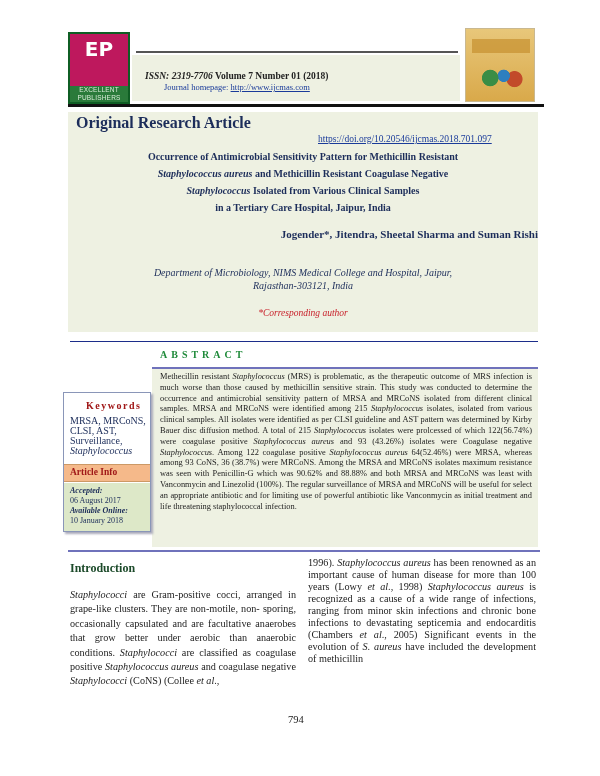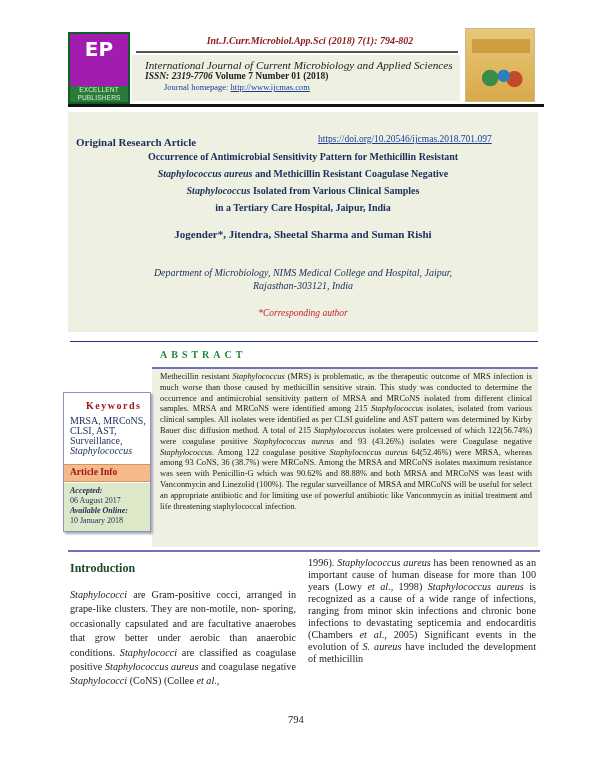--- a/index.html
+++ b/index.html
@@ -5,21 +5,21 @@
   * { box-sizing: border-box; margin: 0; padding: 0; }
   html, body { width: 600px; height: 776px; background: #ffffff; overflow: hidden; }
   body { font-family: "Liberation Serif", serif; color: #222; position: relative; }
 
   .page { position: absolute; left: 0; top: 0; width: 600px; height: 776px; }
 
   
   .header-cite { position: absolute; left: 200px; top: 35px; width: 220px; text-align: center;
     font-size: 10px; font-style: italic; font-weight: bold; color: #8b1a1a; }
   .header-rule { position: absolute; left: 136px; top: 51px; width: 322px; height: 2px; background: #555; }
-  .logo { position: absolute; left: 68px; top: 32px; width: 62px; height: 72px; background: #a21caf;
+  .logo { position: absolute; left: 68px; top: 32px; width: 62px; height: 72px; background: #be185d;
     border: 2px solid #0f5e24; }
   .logo .ep { position: absolute; left: 14px; top: 4px; width: 30px; color: #fff; font-family: "DejaVu Sans", sans-serif;
     font-weight: bold; font-size: 20px; line-height: 22px; text-align: center; }
   .logo .pub { position: absolute; left: 0; bottom: 0; width: 100%; background: #2a7a3a; color: #d8ecd8;
     font-size: 6.5px; line-height: 8px; text-align: center; font-family: "Liberation Sans", sans-serif; letter-spacing: 0.2px; }
   .journal-box { position: absolute; left: 132px; top: 55px; width: 328px; height: 46px; background: #eef1e2; }
   .journal-name { position: absolute; left: 145px; top: 59px; font-size: 11.2px; font-style: italic; color: #222; }
   .journal-issn { position: absolute; left: 145px; top: 71px; font-size: 9.5px; font-weight: bold; color: #222; }
   .journal-issn i { font-style: italic; }
   .journal-home { position: absolute; left: 145px; top: 82px; font-size: 8.5px; color: #1a3b9a; margin-left: 19px; }
@@ -28,26 +28,26 @@
     background: linear-gradient(#e8c77a, #d9a94a); border: 1px solid #c9b890; }
   .cover .ct { position: absolute; left: 6px; top: 10px; width: 58px; height: 14px; background: #c6902f; opacity: 0.7; }
   .cover .helix { position: absolute; left: 8px; top: 38px; width: 54px; height: 22px; border-radius: 11px;
     background: radial-gradient(circle at 30% 50%, #3a8d45 20%, transparent 22%),
                 radial-gradient(circle at 55% 40%, #2e7fbf 18%, transparent 20%),
                 radial-gradient(circle at 75% 55%, #c24a2a 18%, transparent 20%); }
   .header-bottom-rule { position: absolute; left: 68px; top: 104px; width: 476px; height: 3px; background: #111; }
 
   
   .title-box { position: absolute; left: 68px; top: 112px; width: 470px; height: 220px; background: #eef1e2; }
-  .article-type { position: absolute; left: 76px; top: 136px; font-size: 11px; font-weight: bold; color: #1c2d5a; }
+  .article-type { position: absolute; left: 76px; top: 114px; font-size: 16px; font-weight: bold; color: #1c2d5a; }
   .doi { position: absolute; left: 318px; top: 122px; font-size: 9.5px; color: #1a3b9a; text-decoration: underline; margin-top: 12px; }
   .title { position: absolute; left: 68px; top: 148px; width: 470px; text-align: center; font-size: 10px;
     font-weight: bold; color: #1c2d5a; line-height: 17px; }
   .title i { font-style: italic; }
-  .authors { position: absolute; left: 68px; top: 228px; width: 470px; text-align: center; font-size: 11px;
+  .authors { position: absolute; left: 68px; top: 228px; width: 470px; text-align: right; font-size: 11px;
     font-weight: bold; color: #1c2d5a; }
   .affil { position: absolute; left: 68px; top: 266px; width: 470px; text-align: center; font-size: 10px;
     font-style: italic; color: #1c2d5a; line-height: 13px; }
   .corr { position: absolute; left: 68px; top: 308px; width: 470px; text-align: center; font-size: 9.5px;
     font-style: italic; color: #c8202a; }
 
   .rule-blue-1 { position: absolute; left: 70px; top: 341px; width: 468px; height: 1px; background: #1c2d8a; }
   .abstract-heading { position: absolute; left: 160px; top: 349px; font-size: 10px; font-weight: bold; color: #1f8a3a;
     letter-spacing: 4px; }
   .rule-blue-2 { position: absolute; left: 152px; top: 367px; width: 386px; height: 2px; background: #6f72bb; }
@@ -86,24 +86,22 @@
 
 <div class="page">
 
   <div class="logo">
     <div class="ep">EP</div>
     <div class="pub">
       <div>EXCELLENT</div>
       <div>PUBLISHERS</div>
     </div>
   </div>
-  <div class="header-cite">Int.J.Curr.Microbiol.App.Sci (2018) 7(1): 794-802</div>
   <div class="header-rule"></div>
   <div class="journal-box"></div>
-  <div class="journal-name">International Journal of Current Microbiology and Applied Sciences</div>
   <div class="journal-issn"><i>ISSN: 2319-7706</i> <span>Volume 7 Number 01 (2018)</span></div>
   <div class="journal-home"><span>Journal homepage: </span><a>http://www.ijcmas.com</a></div>
   <div class="cover">
     <div class="ct"></div>
     <div class="helix"></div>
   </div>
   <div class="header-bottom-rule"></div>
 
   <div class="title-box"></div>
   <div class="article-type">Original Research Article</div>

